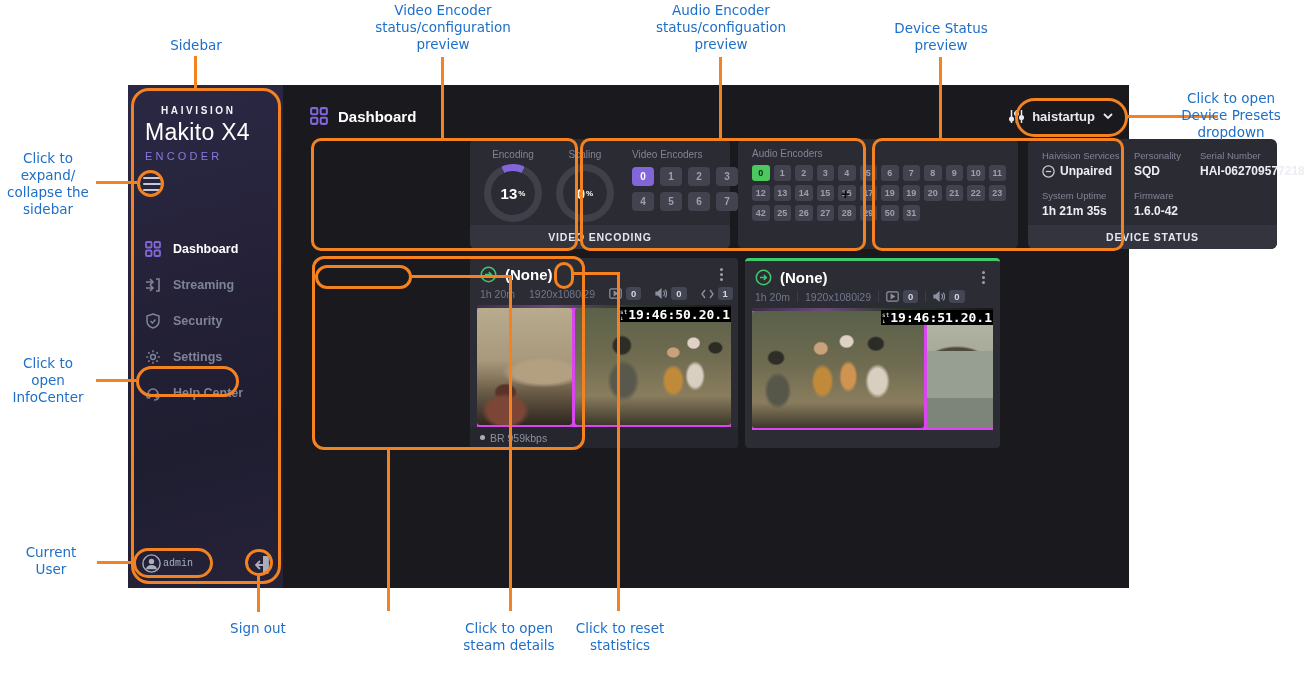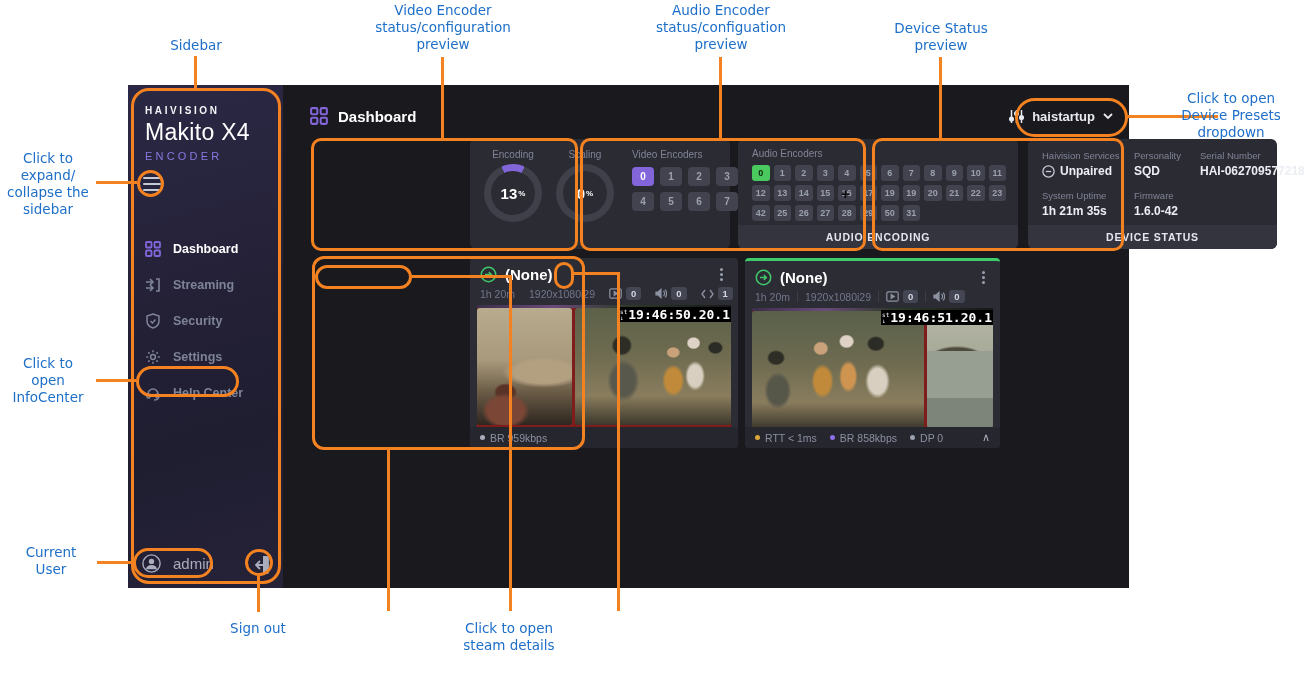--- a/index.html
+++ b/index.html
@@ -8,33 +8,33 @@
             font-family:"Liberation Sans", sans-serif; }
 
   
   .shot { position:absolute; left:128px; top:85px; width:1001px; height:503px;
           background:#1a1a1f; z-index:1; }
 
   
   .sidebar { position:absolute; left:0; top:0; width:155px; height:503px;
              background:linear-gradient(165deg,#2b2845 0%, #252239 35%, #1f1d30 70%, #262339 100%); }
   .brand { position:absolute; left:17px; top:20px; }
-  .brand-name { color:#f4f5f8; font-size:10px; font-weight:bold; letter-spacing:2.6px; }
+  .brand-name { color:#f4f5f8; font-size:10px; font-weight:bold; letter-spacing:2.6px;margin-left:16px; }
   .brand-product { color:#ffffff; font-size:23px; font-weight:400; margin-top:3px; letter-spacing:.3px; }
   .brand-sub { color:#8a79e0; font-size:11px; letter-spacing:3.2px; margin-top:4px; }
   .hamburger { position:absolute; left:12px; top:88px; width:24px; height:22px; background:none; border:none; cursor:pointer; }
   .hamburger span { display:block; height:2px; background:#c6c9d6; border-radius:2px; margin:4px 3px; }
   .nav { position:absolute; left:0; top:146px; width:155px; }
   .nav-item { display:flex; align-items:center; gap:12px; padding:10px 0 10px 17px; color:#7e8398;
               font-size:12.5px; font-weight:bold; cursor:pointer; }
   .nav-item.active { color:#ffffff; }
   .nav-item.active svg { color:#8266d9; }
   .nav-item svg { color:#7e8398; }
-  .user-row { position:absolute; left:14px; top:469px; display:flex; align-items:center; gap:12px;
-              color:#a9adbc; font-size:15px; }
+  .user-row { position:absolute; left:14px; top:469px; display:flex; align-items:center; gap:2px;
+              color:#a9adbc; font-size:10px;font-family:Liberation Mono, monospace; }
   .signout-btn { position:absolute; left:122px; top:468px; width:24px; height:24px; background:none; border:none; cursor:pointer; color:#a9adbc; }
 
   
   .main { position:absolute; left:155px; top:0; width:846px; height:503px; background:#19191e; }
   .app-title { position:absolute; left:27px; top:22px; display:flex; align-items:center; gap:10px;
                color:#fff; font-size:15px; font-weight:bold; }
   .presets { position:absolute; right:16px; top:24px; display:flex; align-items:center; gap:8px;
              color:#e8eaf0; font-size:13px; font-weight:bold; cursor:pointer; background:none; border:none; }
 
   
@@ -78,21 +78,21 @@
   .stream-title { color:#fff; font-size:15px; font-weight:bold; flex:1; }
   .kebab { width:14px; text-align:center; color:#9aa0ae; cursor:pointer; }
   .kebab i { display:block; width:3px; height:3px; border-radius:50%; background:#9aa0ae; margin:2px auto; }
   .stream-meta { display:flex; align-items:center; gap:7px; padding:2px 10px 5px 10px;
                  color:#71768a; font-size:10.5px; white-space:nowrap; }
   .sep { width:1px; height:11px; background:#3c3d48; }
   .mbadge { display:flex; align-items:center; gap:4px; color:#8d92a2; }
   .cnt { background:#454654; color:#d4d7e0; font-size:9.5px; font-weight:bold; border-radius:3px;
          padding:1px 5px; }
   .dash-ic { width:13px; height:7px; border:1.5px solid #71768a; border-radius:2px; }
-  .thumb { position:relative; margin:0 7px; height:122px; background:#7f1d1d; display:flex; gap:3px;
+  .thumb { position:relative; margin:0 7px; height:122px; background:#d946ef; display:flex; gap:3px;
            padding-top:3px; }
   .thumb::before { content:""; position:absolute; left:0; top:0; right:0; height:3px;
                    background:linear-gradient(90deg,#3c2f4a,#6a4a7a 30%,#2c3a26 60%,#171719); }
   .frame { border-radius:3px; height:117px; }
   .tc { position:absolute; top:2px; right:0; background:#000; color:#fff; display:flex; align-items:center;
         font-family:"DejaVu Sans Mono", monospace; font-size:13px; font-weight:bold; padding:0 1px; }
   .tc-pre { font-size:6px; line-height:6px; white-space:pre-line; margin-right:1px; font-weight:normal; }
   .stream-stats { position:absolute; left:0; right:0; bottom:0; height:21px; background:#26262e;
                   border-radius:0 0 4px 4px; display:flex; align-items:center; gap:13px; padding:0 10px;
                   color:#8b90a0; font-size:10.5px; }
@@ -267,20 +267,21 @@
               <div class="chip active-v">0</div>
               <div class="chip">1</div>
               <div class="chip">2</div>
               <div class="chip">3</div>
               <div class="chip">4</div>
               <div class="chip">5</div>
               <div class="chip">6</div>
               <div class="chip">7</div>
             </div>
         </div>
+        <div class="card-footer">VIDEO ENCODING</div>
       </section>
 
       <section class="card card-audio">
         <div class="lab">Audio Encoders</div>
         <div class="chips-audio" id="audio-chips">
             <div class="chip active-a">0</div>
             <div class="chip">1</div>
             <div class="chip">2</div>
             <div class="chip">3</div>
             <div class="chip">4</div>
@@ -305,21 +306,20 @@
             <div class="chip">23</div>
             <div class="chip">42</div>
             <div class="chip">25</div>
             <div class="chip">26</div>
             <div class="chip">27</div>
             <div class="chip">28</div>
             <div class="chip">29</div>
             <div class="chip">50</div>
             <div class="chip">31</div>
           </div>
-        <div class="card-footer">AUDIO ENCODING</div>
       </section>
 
       <section class="card card-device">
         <div class="dev-grid">
           <div class="lab">Haivision Services</div>
           <div class="lab">Personality</div>
           <div class="lab">Serial Number</div>
           <div class="dev-val">
             <svg width="13" height="13" viewBox="0 0 13 13" fill="none" stroke="#c7cad4" stroke-width="1.3">
                 <circle cx="6.5" cy="6.5" r="5.6"></circle>
@@ -445,35 +445,20 @@
         </div>
         <div class="thumb">
           <div class="frame f-park-lg"></div>
           <div class="frame f-harbor"></div>
           <div class="tc">
             <span class="tc-pre">st
 ↓</span>
             <span>19:46:51.20.1</span>
           </div>
         </div>
-        <div class="stream-stats">
-            <span class="stat-item">
-              <span class="dot" style="background: rgb(220, 166, 61);"></span>
-              <span>RTT &lt; 1ms</span>
-            </span>
-            <span class="stat-item">
-              <span class="dot" style="background: rgb(141, 111, 232);"></span>
-              <span>BR 858kbps</span>
-            </span>
-            <span class="stat-item">
-              <span class="dot" style="background: rgb(154, 160, 174);"></span>
-              <span>DP 0</span>
-            </span>
-            <span class="chev-up">∧</span>
-          </div>
       </section>
     </main>
   </div>
 
   <div class="ann-box" style="left:131px; top:88px; width:150px; height:496px; border-radius:18px;"></div>
   <div class="ann-box" style="left:311px; top:138px; width:267px; height:113px; border-radius:10px;"></div>
   <div class="ann-box" style="left:580px; top:138px; width:286px; height:113px; border-radius:10px;"></div>
   <div class="ann-box" style="left:872px; top:138px; width:252px; height:113px; border-radius:10px;"></div>
   <div class="ann-box" style="left:1015px; top:98px; width:113px; height:39px; border-radius:20px;"></div>
   <div class="ann-box" style="left:137px; top:170px; width:27px; height:27px; border-radius:14px;"></div>
@@ -516,13 +501,15 @@
 collapse the
 sidebar</div>
   <div class="ann-label" style="left:2px; top:355px; width:92px;">Click to
 open
 InfoCenter</div>
   <div class="ann-label" style="left:8px; top:544px; width:86px;">Current
 User</div>
   <div class="ann-label" style="left:218px; top:620px; width:80px;">Sign out</div>
   <div class="ann-label" style="left:438px; top:620px; width:142px;">Click to open
 steam details</div>
+  <div class="ann-label" style="left:550px; top:620px; width:140px;">Click to reset
+statistics</div>
 </div>
 
 </body></html>

